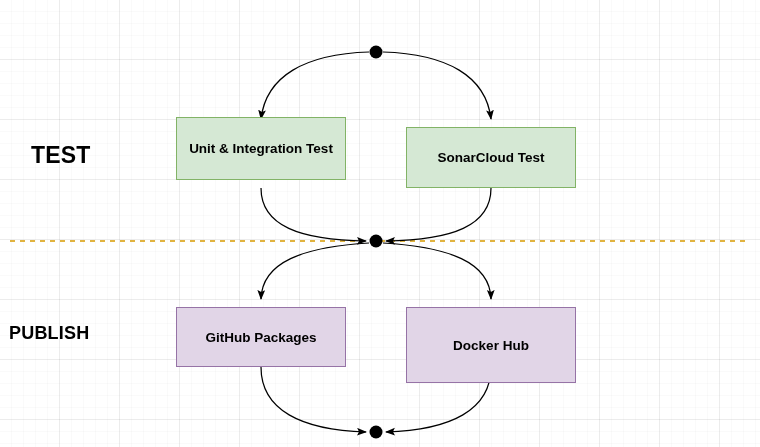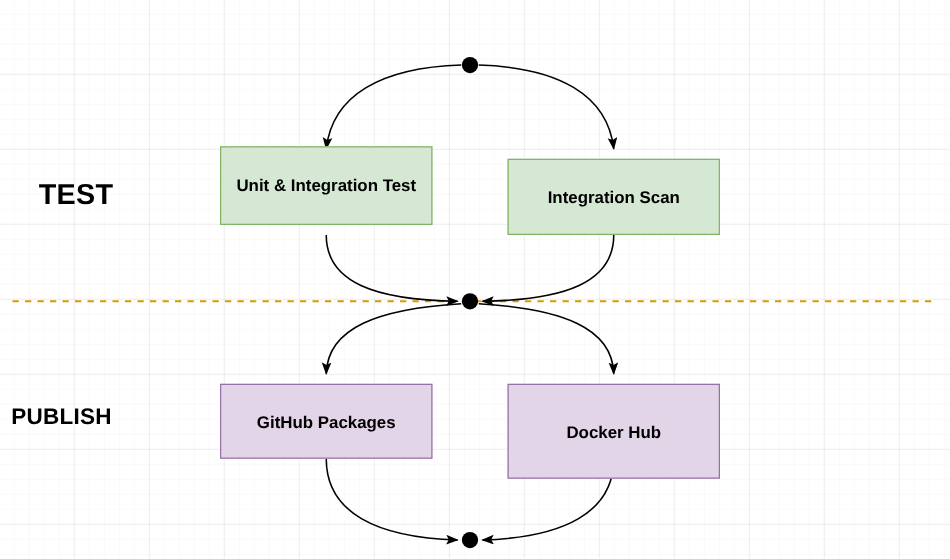--- a/index.html
+++ b/index.html
@@ -117,19 +117,19 @@
     <circle cx="376" cy="241" r="6.5" fill="#000000"></circle>
     <circle cx="376" cy="432" r="6.5" fill="#000000"></circle>
   </svg>
 
   <div class="lane-label" id="lane-test-label">TEST</div>
 
   <div class="lane-label" id="lane-publish-label">PUBLISH</div>
 
   <div class="stage-box box-test" id="box-unit-test">Unit &amp; Integration Test</div>
 
-  <div class="stage-box box-test" id="box-sonarcloud">Integration Scan</div>
+  <div class="stage-box box-test" id="box-sonarcloud">SonarCloud Test</div>
 
   <div class="stage-box box-publish" id="box-github-pkg">GitHub Packages</div>
 
   <div class="stage-box box-publish" id="box-docker-hub">Docker Hub</div>
 
 </div>
 
 </body></html>

